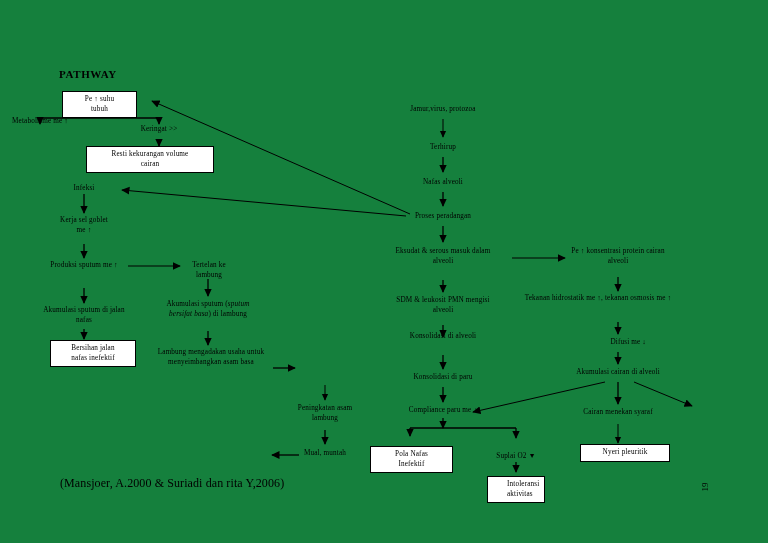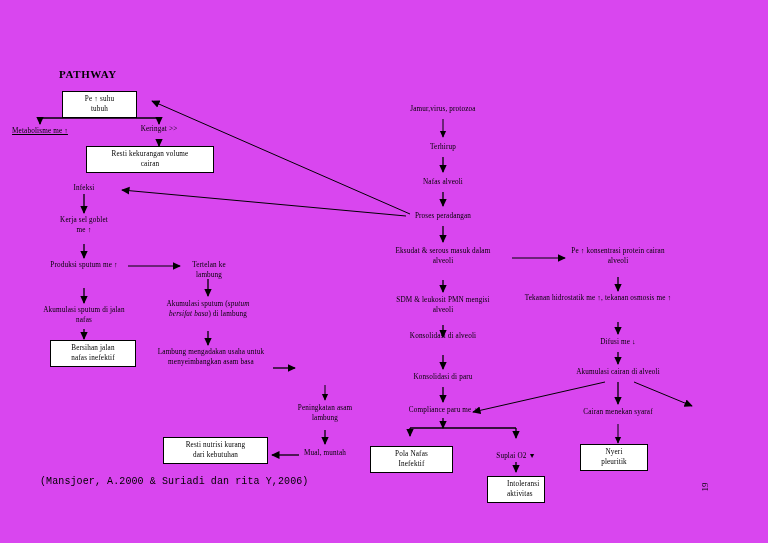--- a/index.html
+++ b/index.html
@@ -5,21 +5,21 @@
 <style>
   html, body {
     margin: 0;
     padding: 0;
     background: #ffffff;
   }
   #page {
     position: relative;
     width: 768px;
     height: 543px;
-    background: #d946ef;
+    background: #15803d;
     font-family: "Liberation Serif", "DejaVu Serif", serif;
     overflow: hidden;
   }
   #svg-layer {
     position: absolute;
     left: 0;
     top: 0;
     width: 768px;
     height: 543px;
     pointer-events: none;
@@ -49,26 +49,25 @@
     position: absolute;
     left: 59px;
     top: 68px;
     font-size: 11px;
     font-weight: bold;
     letter-spacing: 0.6px;
     color: #000000;
   }
   #citation {
     position: absolute;
-    left: 40px;
+    left: 60px;
     top: 476px;
-    font-size: 10px;
+    font-size: 12px;
     color: #000000;
     letter-spacing: 0.1px;
-    font-family: Liberation Mono, monospace;
   }
   #page-number {
     position: absolute;
     left: 700px;
     top: 482px;
     font-size: 9px;
     color: #000000;
     transform: rotate(-90deg);
     transform-origin: center center;
   }
@@ -162,21 +161,21 @@
       <path d="M634,382 L692,406" stroke-width="1" marker-end="url(#ah)"></path>
 
       <path d="M618,424 L618,443" stroke-width="1" marker-end="url(#ahs)"></path>
     </g>
   </svg>
 
   <div class="node boxed" style="left:62px; top:91px; width:75px;">
     <span>Pe ↑ suhu tubuh</span>
   </div>
 
-  <div class="node plain" style="left:8px; top:127px; width:64px;text-decoration:underline;">
+  <div class="node plain" style="left:8px; top:117px; width:64px;">
     <span>Metabolisme me ↑</span>
   </div>
 
   <div class="node plain" style="left:128px; top:125px; width:62px;">
     <span>Keringat &gt;&gt;</span>
   </div>
 
   <div class="node boxed" style="left:86px; top:146px; width:128px;">
     <span>Resti kekurangan volume cairan</span>
   </div>
@@ -215,23 +214,20 @@
 
 
   <div class="node plain" style="left:294px; top:404px; width:62px;">
     <span>Peningkatan asam lambung</span>
   </div>
 
   <div class="node plain" style="left:298px; top:449px; width:54px;">
     <span>Mual, muntah</span>
   </div>
 
-  <div class="node boxed" style="left:163px; top:437px; width:105px;">
-    <span>Resti nutrisi kurang dari kebutuhan</span>
-  </div>
 
   <div class="node plain" style="left:400px; top:105px; width:86px;">
     <span>Jamur,virus, protozoa</span>
   </div>
 
   <div class="node plain" style="left:415px; top:143px; width:56px;">
     <span>Terhirup</span>
   </div>
 
   <div class="node plain" style="left:409px; top:178px; width:68px;">
@@ -275,33 +271,33 @@
   </div>
 
   <div class="node plain" style="left:568px; top:247px; width:100px;">
     <span>Pe ↑ konsentrasi protein cairan alveoli</span>
   </div>
 
   <div class="node plain" style="left:520px; top:294px; width:156px;">
     <span>Tekanan hidrostatik me ↑, tekanan osmosis me ↑</span>
   </div>
 
-  <div class="node plain" style="left:590px; top:338px; width:56px;">
+  <div class="node plain" style="left:590px; top:338px; width:56px;text-align:right;">
     <span>Difusi me ↓</span>
   </div>
 
   <div class="node plain" style="left:557px; top:368px; width:122px;">
     <span>Akumulasi cairan di alveoli</span>
   </div>
 
   <div class="node plain" style="left:570px; top:408px; width:96px;">
     <span>Cairan menekan syaraf</span>
   </div>
 
-  <div class="node boxed" style="left:580px; top:444px; width:68px;">
+  <div class="node boxed" style="left:580px; top:444px; width:90px;">
     <span>Nyeri pleuritik</span>
   </div>
 
 
   <div id="citation">(Mansjoer, A.2000 &amp; Suriadi dan rita Y,2006)</div>
 
   <div id="page-number">19</div>
 
 </div>
 

